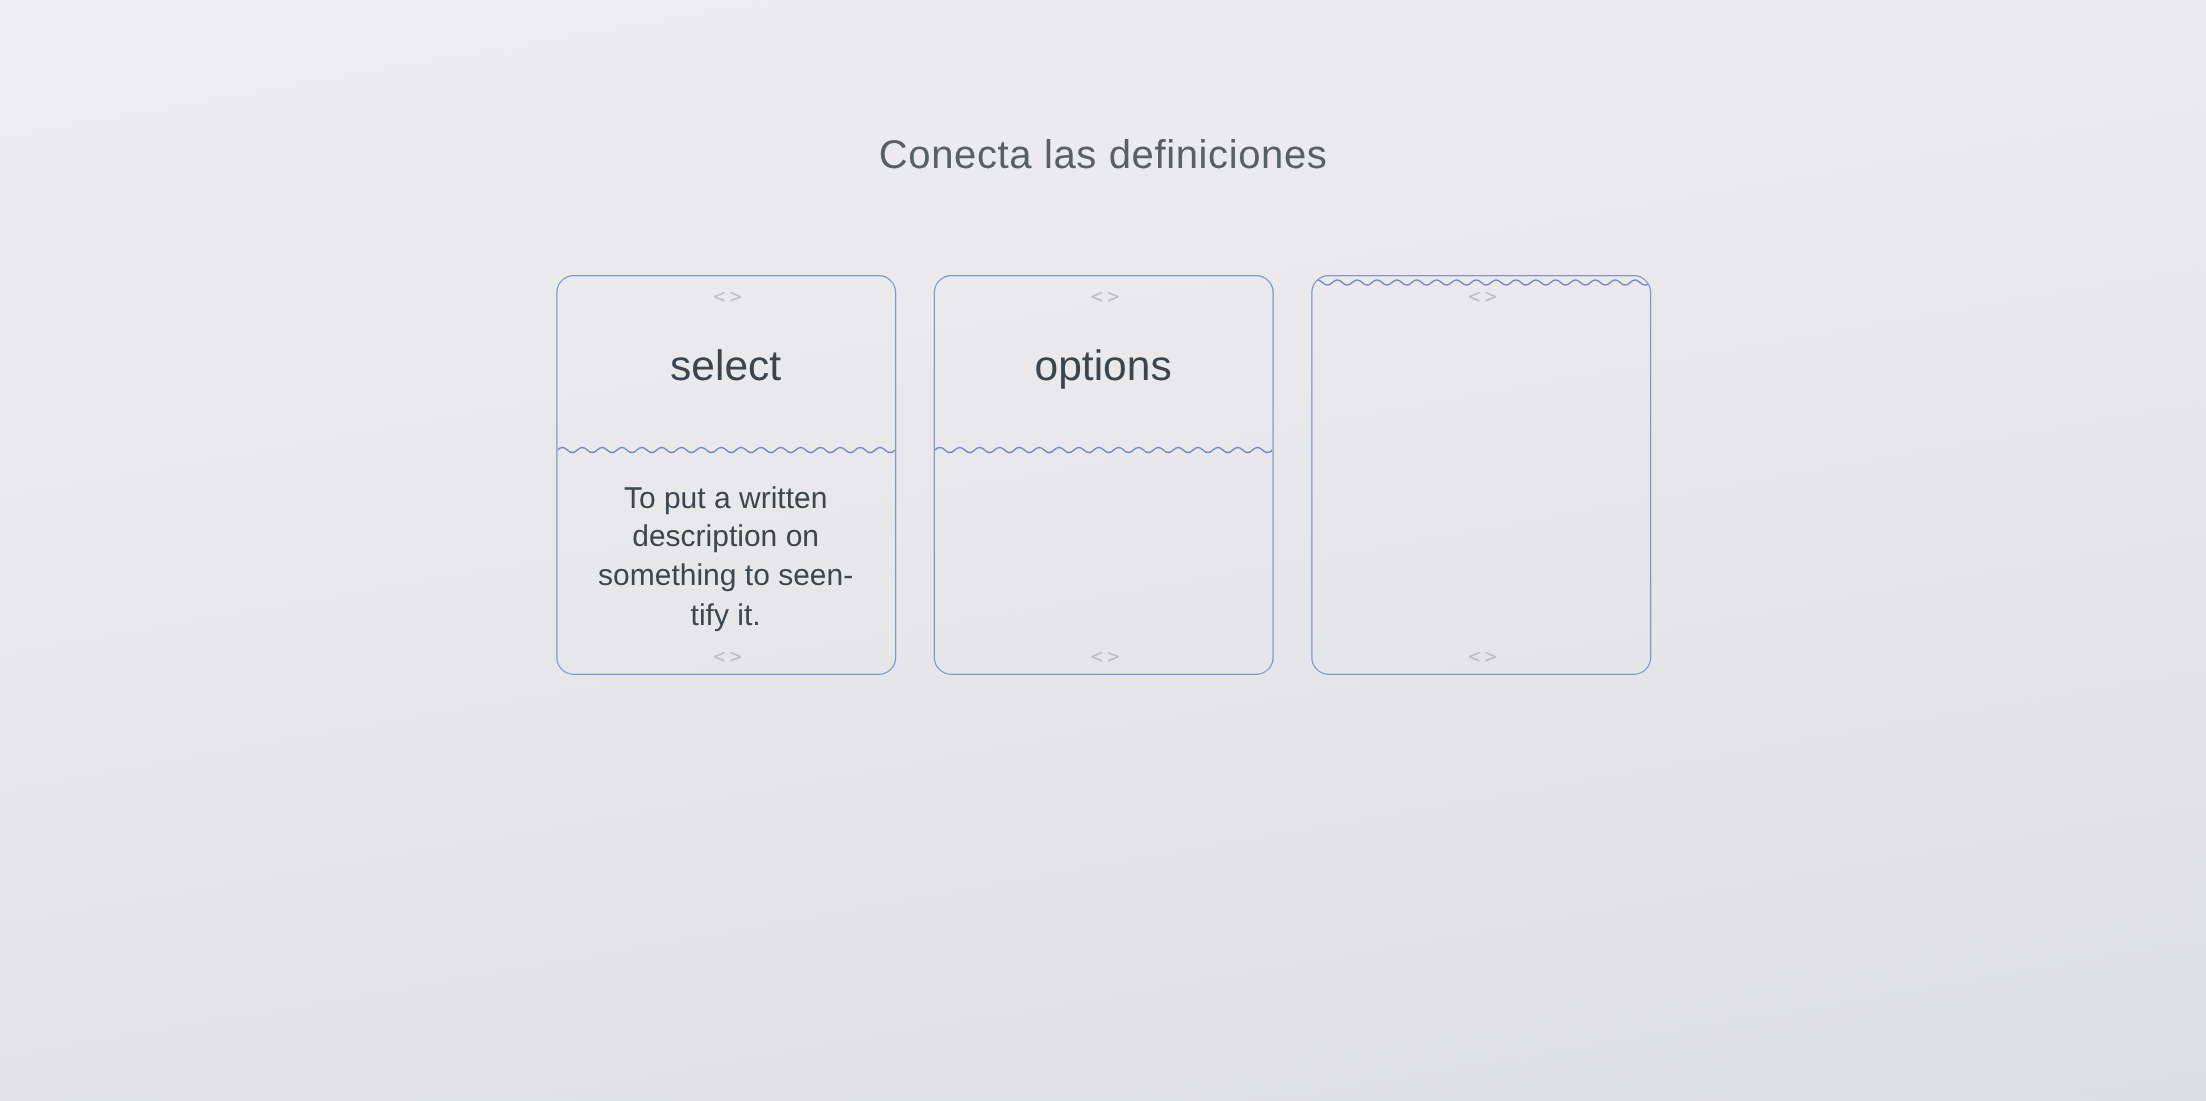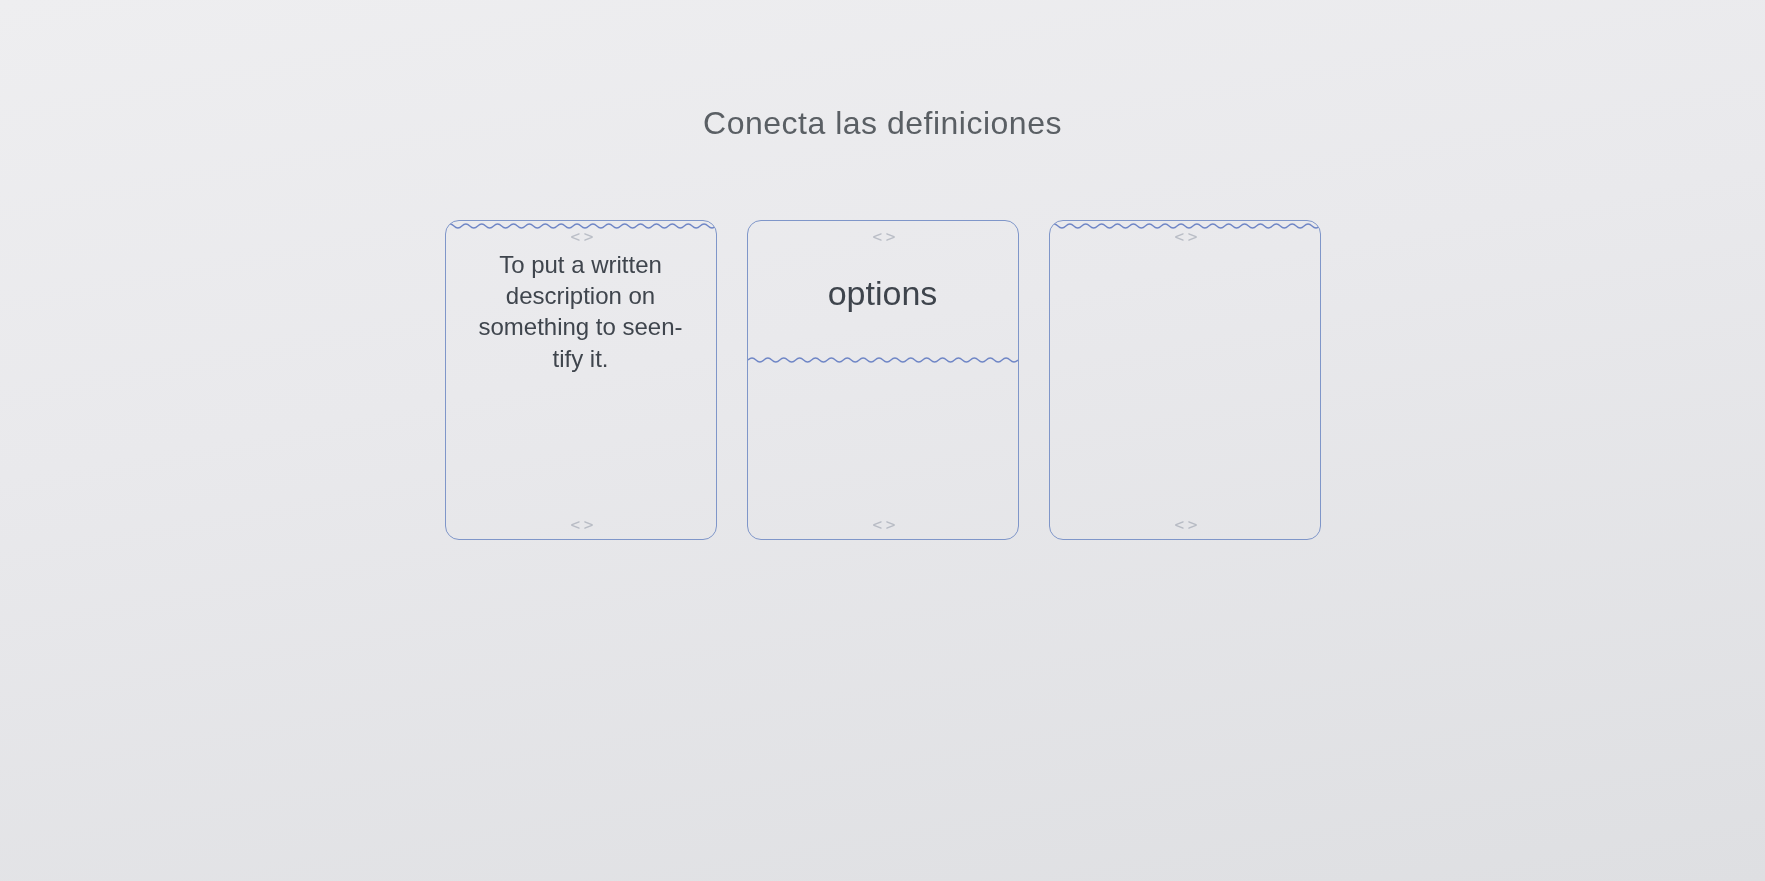--- a/index.html
+++ b/index.html
@@ -102,20 +102,21 @@
 <body>
 
 <div class="stage">
 
   <div class="title">Conecta las definiciones</div>
 
   <div class="row">
 
     <div class="card">
       <div class="handle top">&lt; &gt;</div>
+      <div class="word-box">select</div>
       <div class="divider">
         <svg viewBox="0 0 272 10" preserveAspectRatio="none">
           <path d="M0 5 Q4 1 8 5 T16 5 T24 5 T32 5 T40 5 T48 5 T56 5 T64 5 T72 5 T80 5 T88 5 T96 5 T104 5 T112 5 T120 5 T128 5 T136 5 T144 5 T152 5 T160 5 T168 5 T176 5 T184 5 T192 5 T200 5 T208 5 T216 5 T224 5 T232 5 T240 5 T248 5 T256 5 T264 5 T272 5" fill="none" stroke="#6f86c6" stroke-width="1.3"></path>
         </svg>
       </div>
       <div class="def-box">To put a written description on something to seen­tify it.</div>
       <div class="handle bottom">&lt; &gt;</div>
     </div>
 
     <div class="card">

